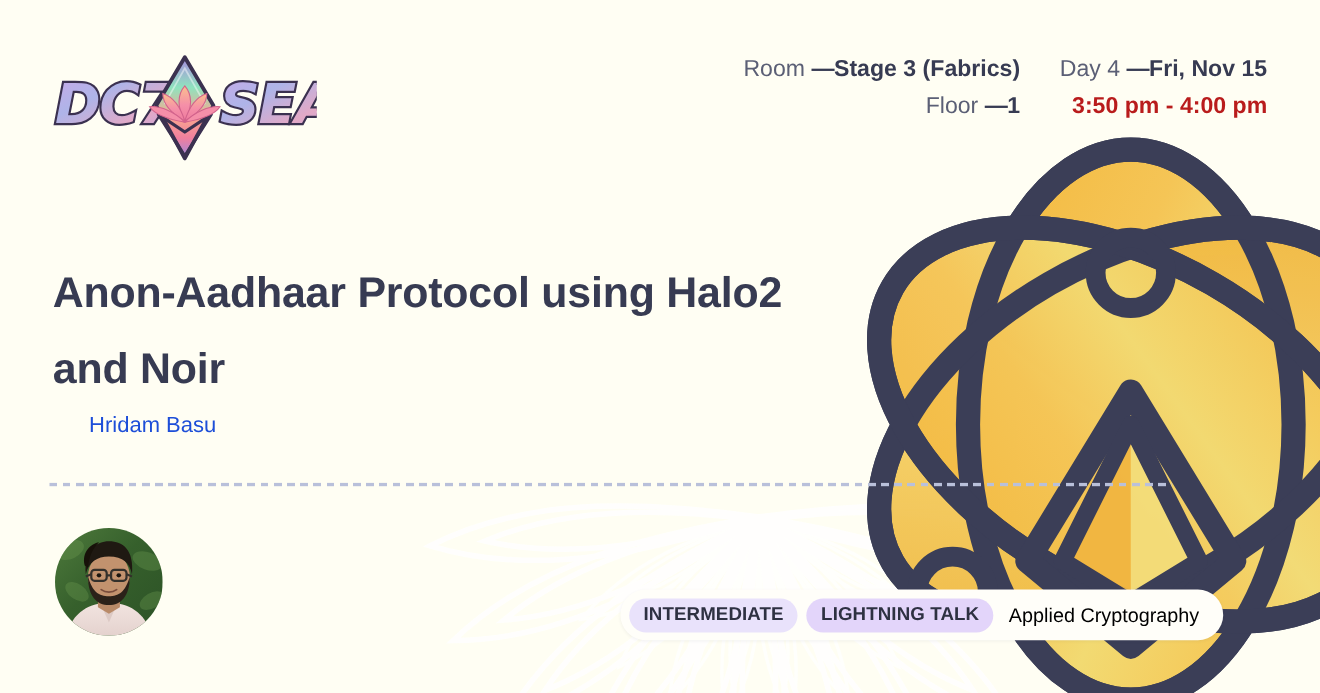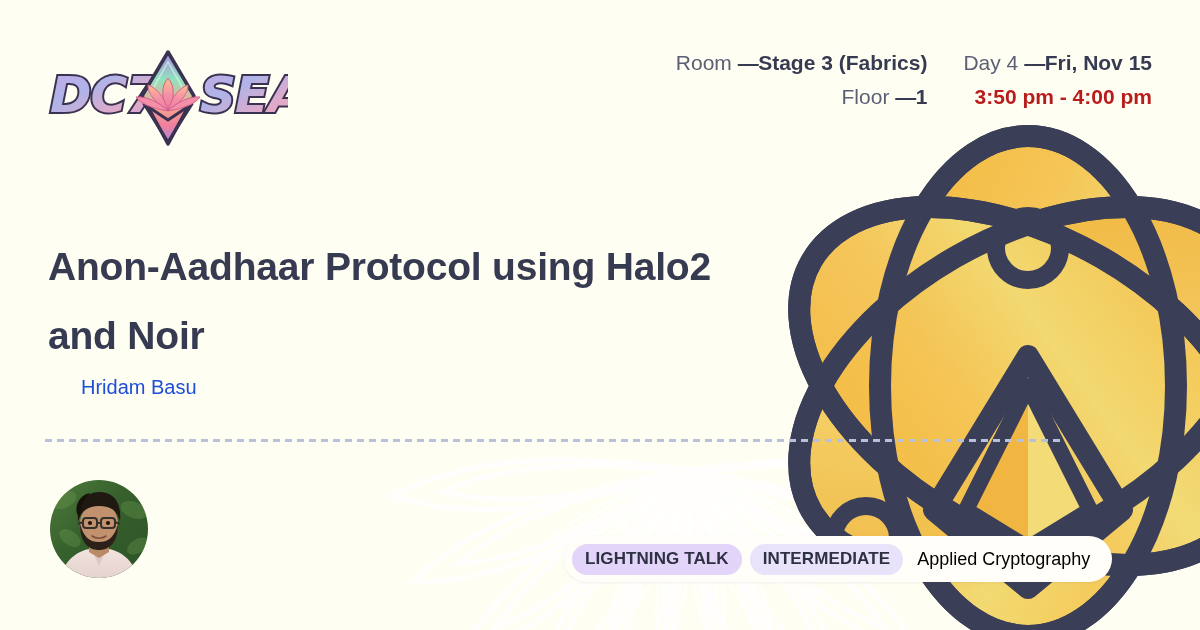--- a/index.html
+++ b/index.html
@@ -369,18 +369,18 @@
       </g>
 
       <ellipse cx="40" cy="43" rx="2.1" ry="1.9" fill="#1C1610"></ellipse>
       <ellipse cx="58" cy="43" rx="2.1" ry="1.9" fill="#1C1610"></ellipse>
 
       <path d="M42 56 C 46 59, 52 59, 56 56" fill="none" stroke="#7A4D3C" stroke-width="1.6" stroke-linecap="round"></path>
     </svg>
   </div>
 
   <div id="tags">
+    <span class="pill secondary">INTERMEDIATE</span>
     <span class="pill primary">LIGHTNING TALK</span>
-    <span class="pill secondary">INTERMEDIATE</span>
     <span class="tag-plain">Applied Cryptography</span>
   </div>
 
 </div>
 
 </body></html>

